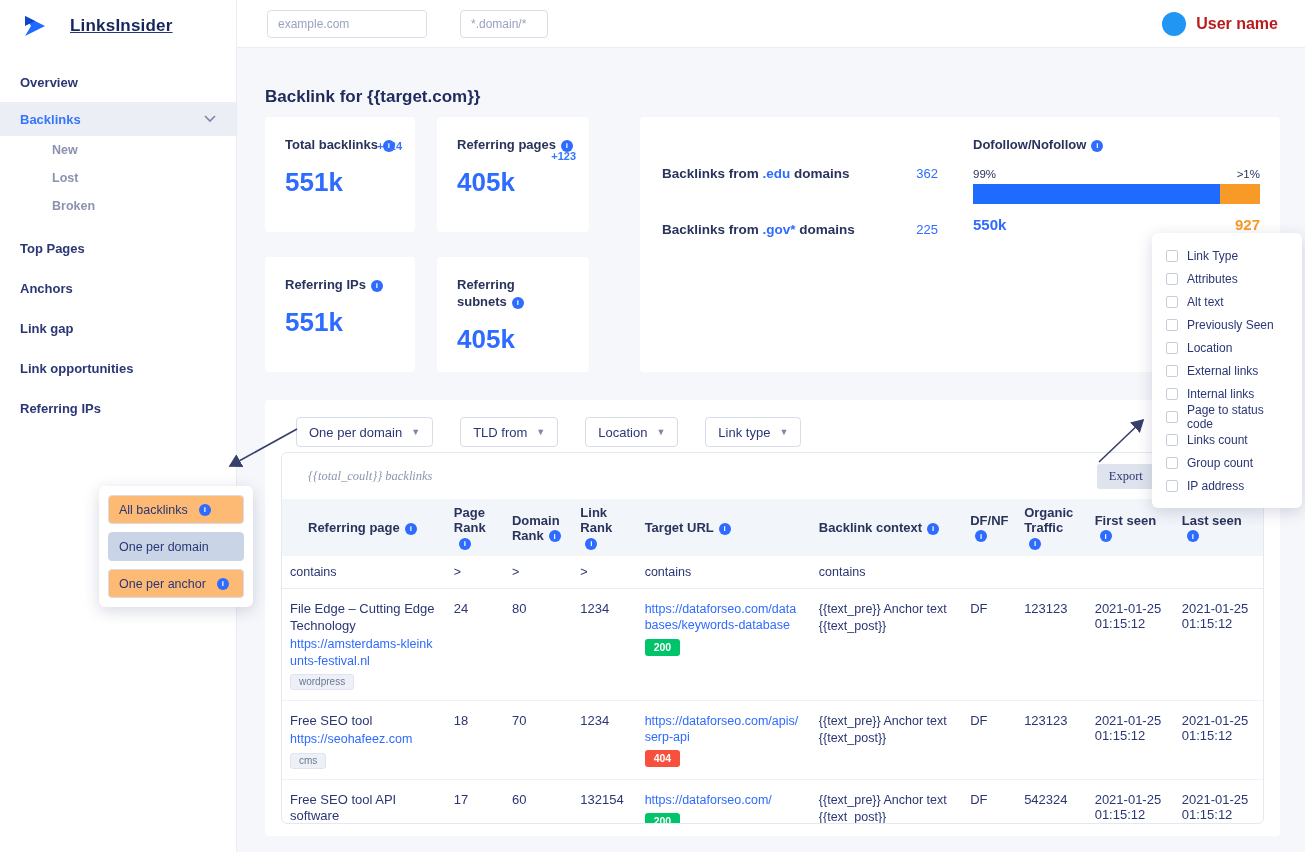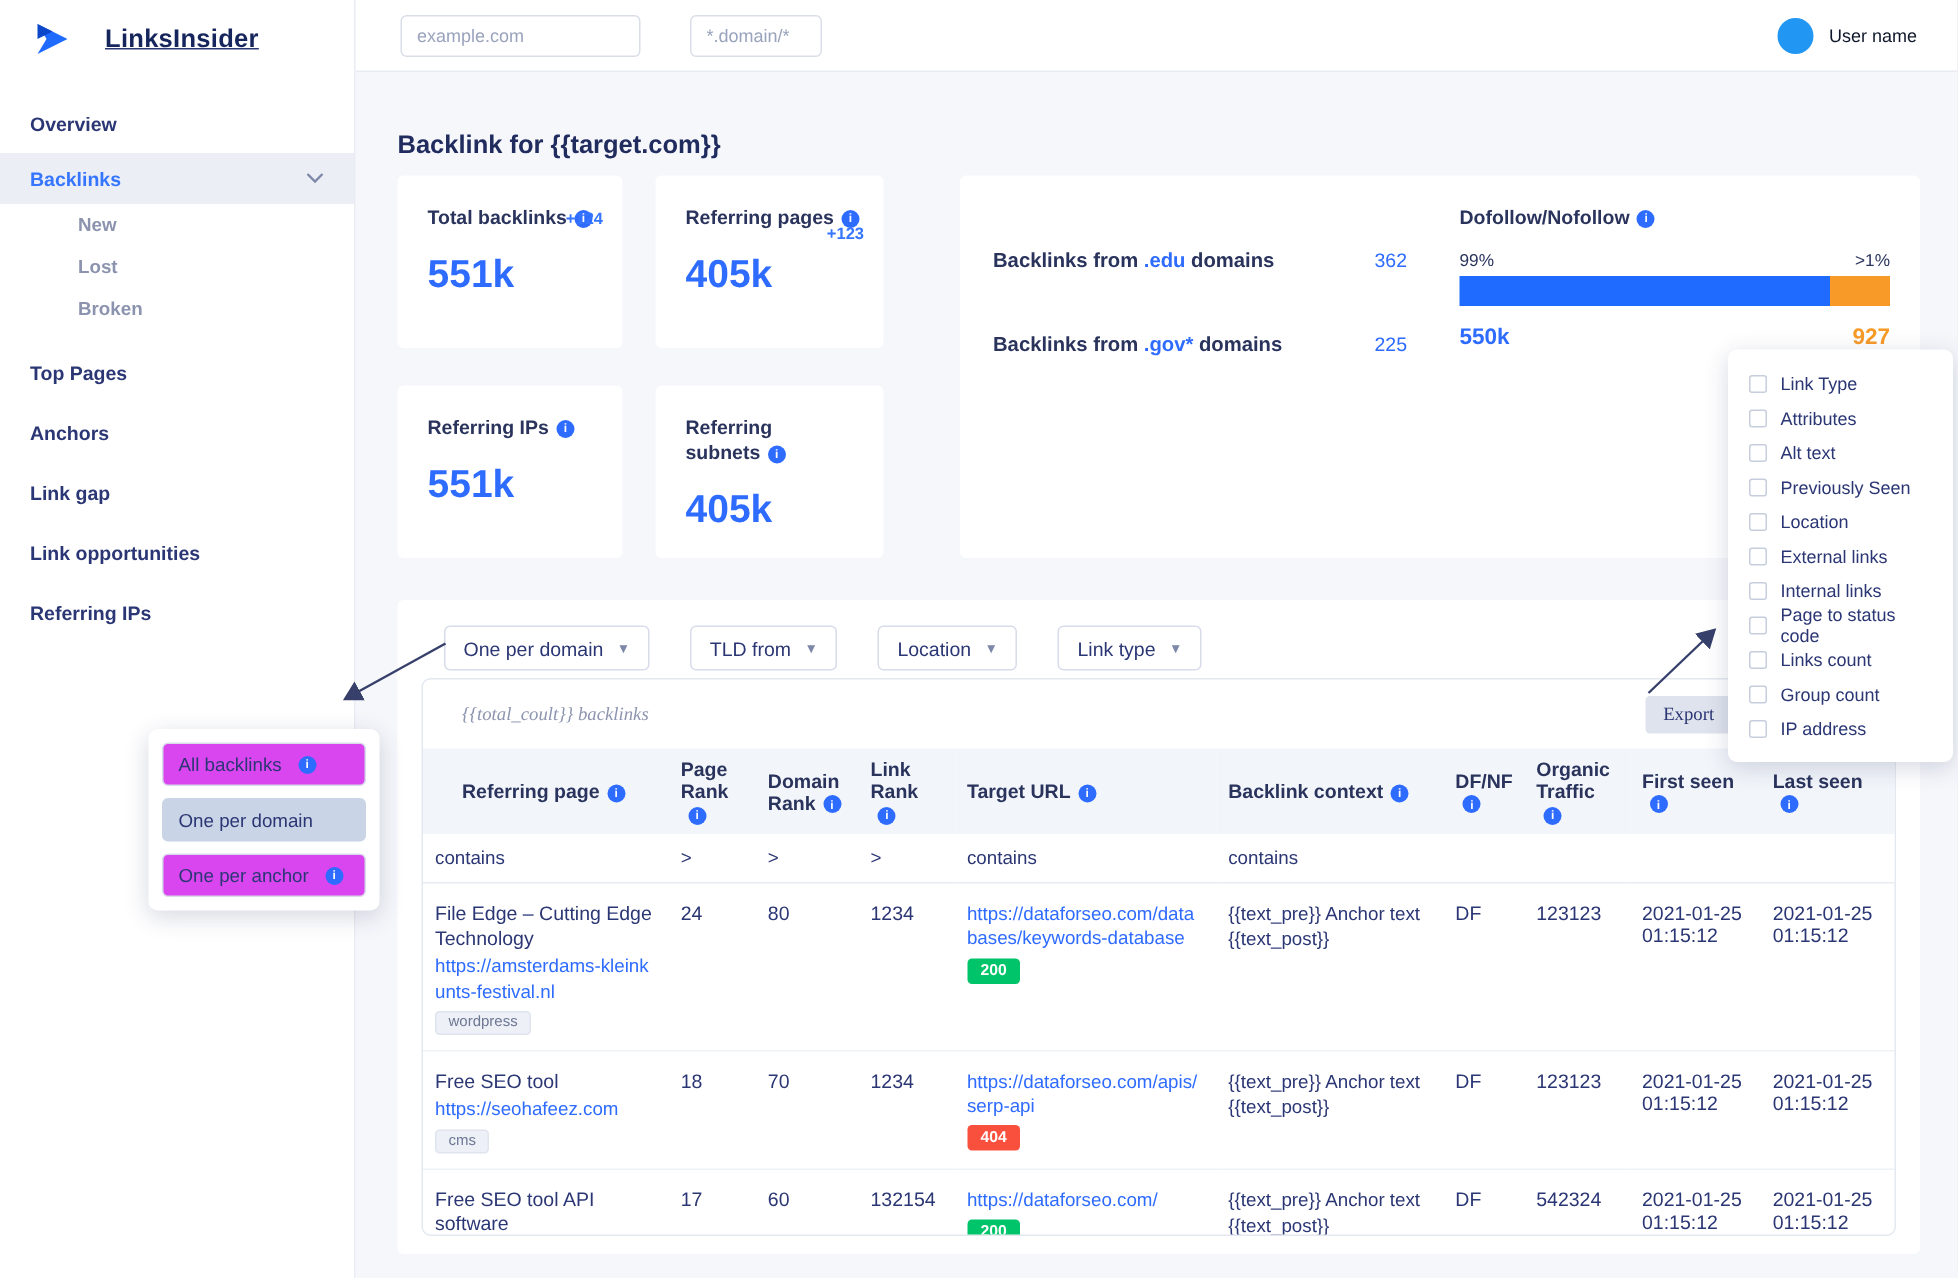--- a/index.html
+++ b/index.html
@@ -24,21 +24,21 @@
   .topbar { position:absolute; left:237px; right:0; top:0; height:48px; background:#fff;
             border-bottom:1px solid #e9ecf3; display:flex; align-items:center;
             padding:0 27px 0 30px; gap:33px; z-index:1; }
   .tb-input { height:28px; border:1px solid #d9dee9; border-radius:4px; padding:0 10px;
               font-size:12px; color:#2b3674; outline:none; font-family:inherit; background:#fff; }
   .tb-input::placeholder { color:#9aa3bd; }
   .tb-input.domain { width:160px; }
   .tb-input.pattern { width:88px; }
   .tb-user { margin-left:auto; display:flex; align-items:center; gap:10px; cursor:pointer; }
   .avatar { width:24px; height:24px; border-radius:50%; background:#2196f3; }
-  .user-name { font-size:12px; font-weight:normal; color:#0f172a; }
+  .user-name { font-size:16px; font-weight:bold; color:#b91c1c; }
 
   .main-bg { position:absolute; left:237px; top:48px; right:0; bottom:0; background:#f6f7fb; }
 
   .page-title { position:absolute; left:265px; top:76px; font-size:17px; font-weight:bold; color:#202b5e; }
 
   
   .card { position:absolute; background:#fff; border-radius:4px; }
   .card-a { left:265px; top:117px; width:150px; height:115px; padding:20px 14px 20px 20px; }
   .card-b { left:437px; top:117px; width:152px; height:115px; padding:20px 14px 20px 20px; }
   .card-c { left:640px; top:117px; width:320px; height:255px; padding:24px 20px; }
@@ -98,21 +98,21 @@
            padding:2px 9px 3px; border-radius:3px; margin-top:5px; }
   .badge.ok { background:#00c469; }
   .badge.err { background:#f8503c; }
   .ctx { font-size:12.5px; line-height:1.35; }
 
   
   .pop-mode { position:absolute; left:99px; top:486px; width:154px; background:#fff; border-radius:6px;
               box-shadow:0 4px 16px rgba(35,45,90,.18); padding:9px; z-index:5; }
   .mode-item { display:flex; align-items:center; gap:6px; height:29px; border:1px solid #d7dce8;
                border-radius:4px; padding:0 10px; font-size:12.5px; color:#2b3674;
-               margin-bottom:8px; background:#d946ef; cursor:pointer; }
+               margin-bottom:8px; background:#fdba74; cursor:pointer; }
   .mode-item:last-child { margin-bottom:0; }
   .mode-item.selected { background:#c9d4e6; border-color:#c9d4e6; }
   .pop-cols { position:absolute; left:1152px; top:233px; width:150px; background:#fff; border-radius:6px;
               box-shadow:0 4px 16px rgba(35,45,90,.18); padding:11px 14px; z-index:5; }
   .col-item { display:flex; align-items:center; gap:9px; height:23px; font-size:12px; color:#2b3674; cursor:pointer; }
   .cb { width:12px; height:12px; border:1px solid #c6cedd; border-radius:2px; background:#fff; flex:none; cursor:pointer; }
 
   .arrows { position:absolute; inset:0; pointer-events:none; z-index:4; }
 </style>
 </head>

